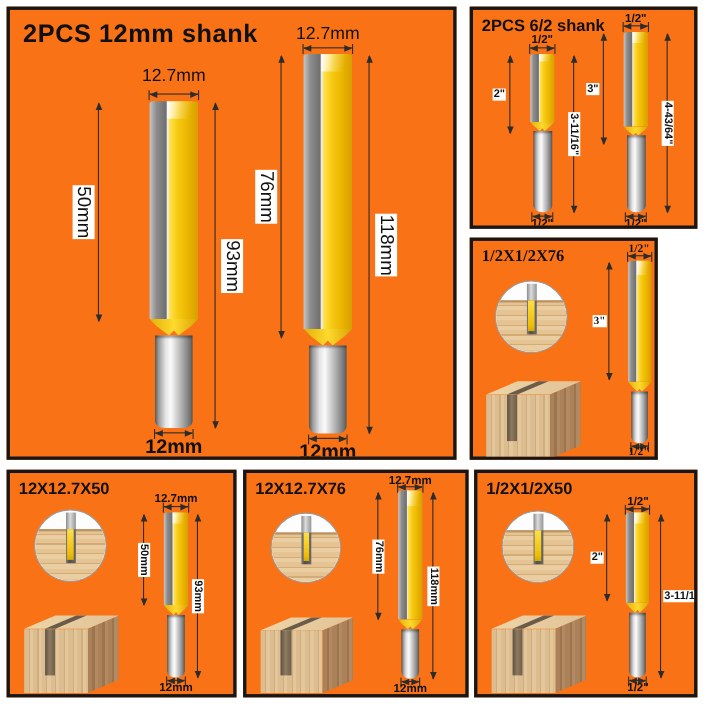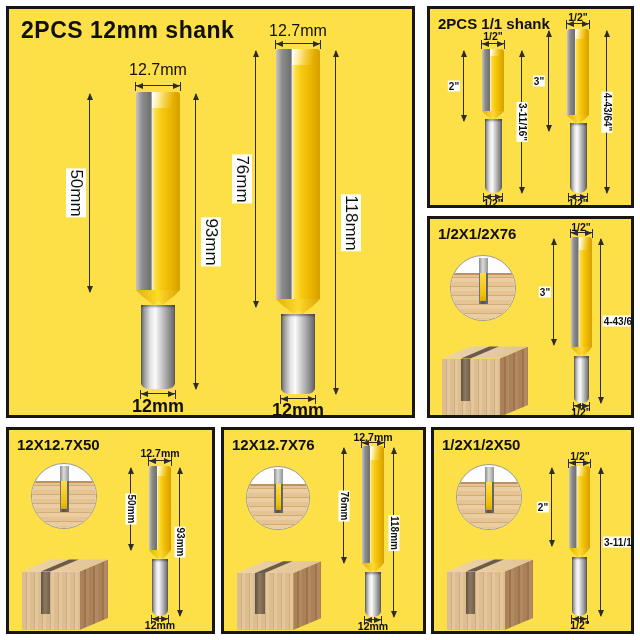--- a/index.html
+++ b/index.html
@@ -1,21 +1,21 @@
 <!DOCTYPE html>
 <html><head>
 <meta charset="utf-8">
 <style>
   * { margin:0; padding:0; box-sizing:border-box; }
   html,body { background:#fff; }
   .stage {
     position:relative; width:640px; height:640px; background:#fff;
     font-family:"Liberation Sans", sans-serif; color:#111; overflow:hidden;
   }
-  .panel { position:absolute; background:#fde047; border:3px solid #161616; overflow:hidden; }
+  .panel { position:absolute; background:#f97316; border:3px solid #161616; overflow:hidden; }
   .ptitle { position:absolute; font-weight:bold; color:#101010; white-space:nowrap; }
   .ptitle.big { font-size:23px; letter-spacing:.5px; }
   .ptitle.sm  { font-size:15px; }
 
   
   .bit { position:absolute; }
   .cutter {
     position:relative; width:100%;
     background:linear-gradient(90deg,#c6c6c6 0%,#8d8d8d 14%,#6f6f6f 34%,#ededed 37%,
       #ffe14a 42%,#f7ca12 58%,#eab400 80%,#d79f00 100%);
@@ -144,21 +144,21 @@
       <span class="vlabel f17" style="left:15px;">118mm</span>
     </div>
     <div class="hdim" style="left:272px;top:389px;width:34px;">
         <span class="tk l"></span>
         <span class="tk r"></span>
       </div>
     <div class="dimtext f18" style="left:289px;top:391px;">12mm</div>
   </div>
 
   <div class="panel" style="left:427px;top:6px;width:207px;height:202px;">
-    <div class="ptitle sm" style="left:8px;top:6px;">2PCS 1/1 shank</div>
+    <div class="ptitle sm" style="left:8px;top:6px;">2PCS 6/2 shank</div>
 
     <div class="dimtext f10" style="left:63px;top:21px;">1/2"</div>
     <div class="hdim" style="left:52px;top:34px;width:22px;">
         <span class="tk l"></span>
         <span class="tk r"></span>
       </div>
     <div class="bit" style="left:52px;top:40px;width:22px;">
       <div class="cutter" style="height:62px;"></div>
       <div class="collar" style="height:8px;"></div>
       <div class="shank" style="width:17px;height:74px;"></div>
@@ -191,21 +191,21 @@
     <div class="vdim" style="left:176px;top:22px;height:162px;">
       <span class="vlabel f10">4-43/64"</span>
     </div>
     <div class="hdim" style="left:139px;top:187px;width:18px;">
         <span class="tk l"></span>
         <span class="tk r"></span>
       </div>
     <div class="dimtext f10" style="left:148px;top:188px;">1/2"</div>
   </div>
 
-  <div class="panel" style="left:427px;top:216px;width:207px;height:202px;">
+  <div class="panel" style="left:427px;top:216px;width:171px;height:202px;font-family:Liberation Serif, serif;">
     <div class="ptitle sm" style="left:8px;top:6px;">1/2X1/2X76</div>
 
     <div class="inset" style="left:20px;top:36px;width:66px;height:66px;">
       <div class="iwood"></div>
       <div class="isurf"></div>
       <div class="islot"></div>
       <div class="ibit"></div>
       <div class="ishank"></div>
     </div>
     <div class="block" style="left:12px;top:118px;width:86px;height:80px;">

